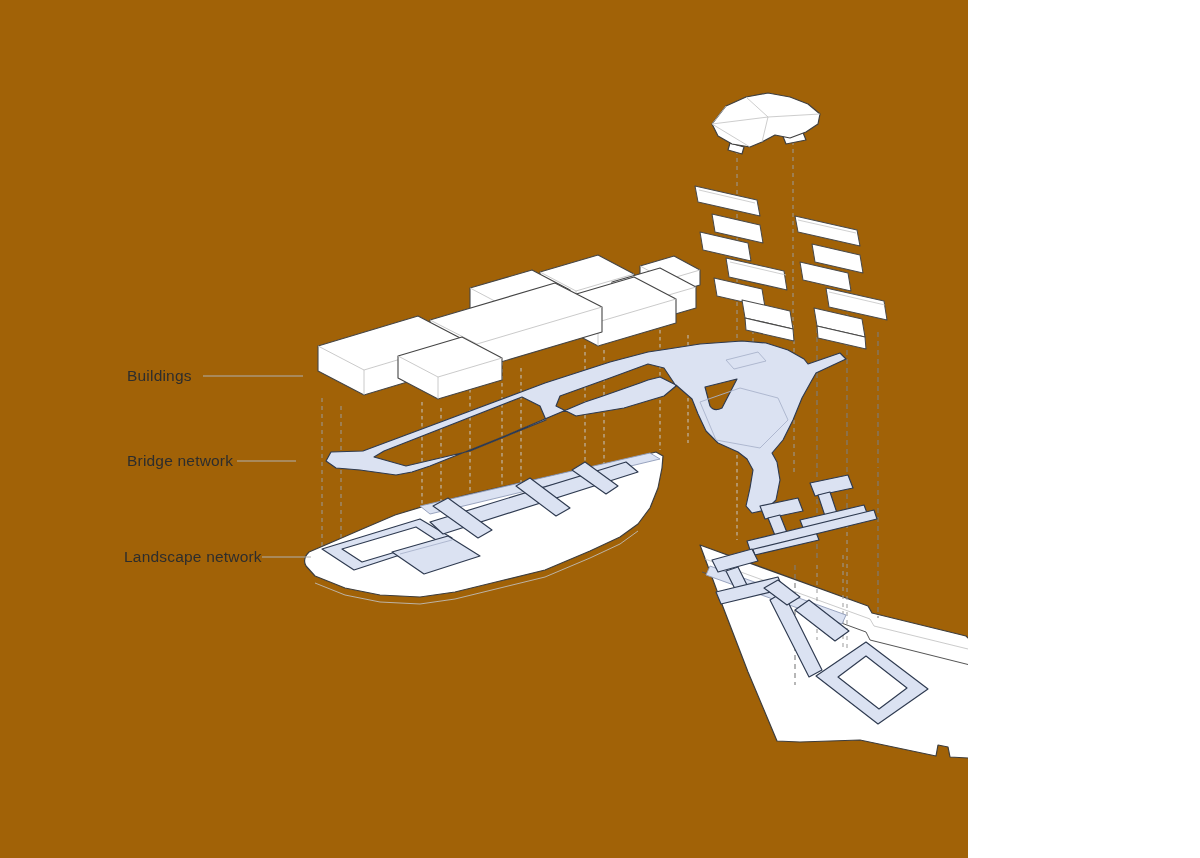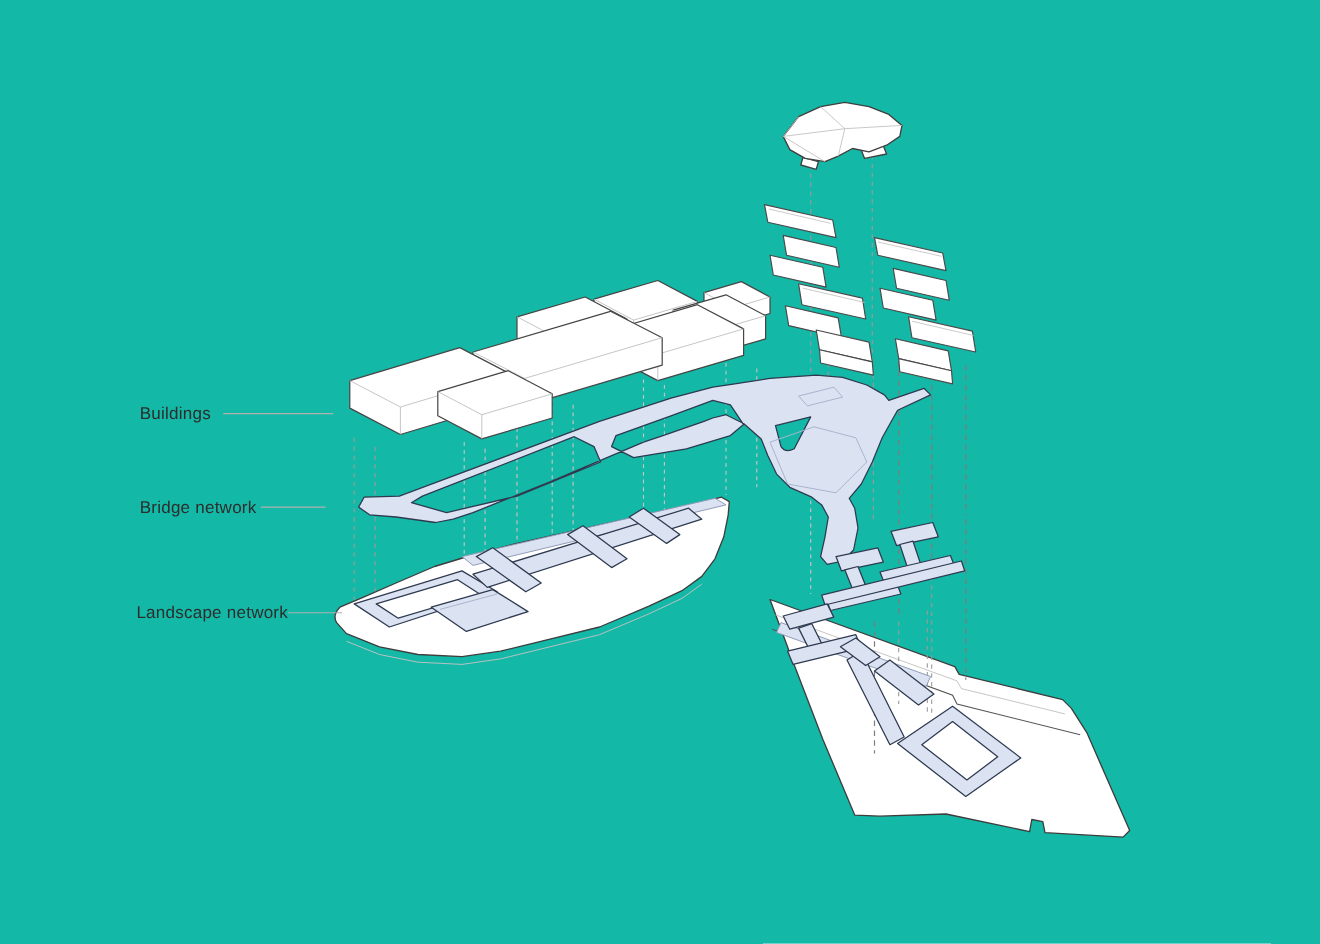--- a/index.html
+++ b/index.html
@@ -1,16 +1,16 @@
 <!DOCTYPE html>
 <html><head>
 <meta charset="utf-8">
 <style>
   html,body{margin:0;padding:0;background:#ffffff;}
-  .stage{width:1200px;height:858px;position:relative;background:#14b8a6;overflow:hidden;}
+  .stage{width:968px;height:858px;position:relative;background:#a16207;overflow:hidden;}
   svg{display:block;}
   .lbl{font-family:"Liberation Sans",sans-serif;font-size:15.5px;fill:#2d2d2d;letter-spacing:.2px;}
   .leader{stroke:#b0b0b0;stroke-width:1;fill:none;}
   .box{fill:#ffffff;stroke:#454545;stroke-width:1.1;stroke-linejoin:round;}
   .boxlight{fill:none;stroke:#bdbdbd;stroke-width:.8;stroke-linejoin:round;}
   .slab{fill:#ffffff;stroke:#4a4a4a;stroke-width:1.05;stroke-linejoin:round;}
   .slablight{fill:none;stroke:#c4c4c4;stroke-width:.8;}
   .blob{fill:#ffffff;stroke:#3f3f3f;stroke-width:1.2;stroke-linejoin:round;}
   .bloblight{fill:none;stroke:#c0c0c0;stroke-width:.8;}
   .blue{fill:#dbe2f2;stroke:#2e3a50;stroke-width:1.15;stroke-linejoin:round;}

